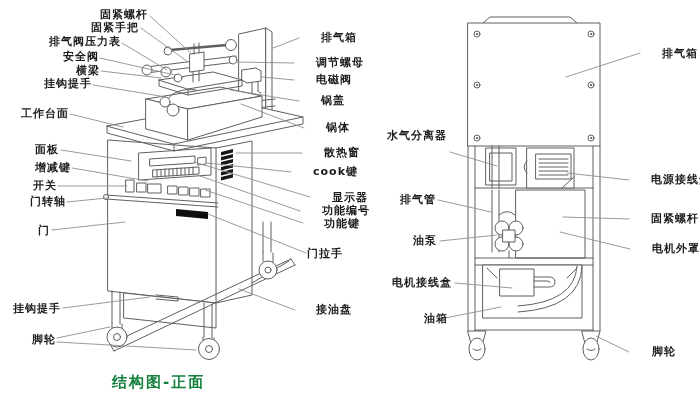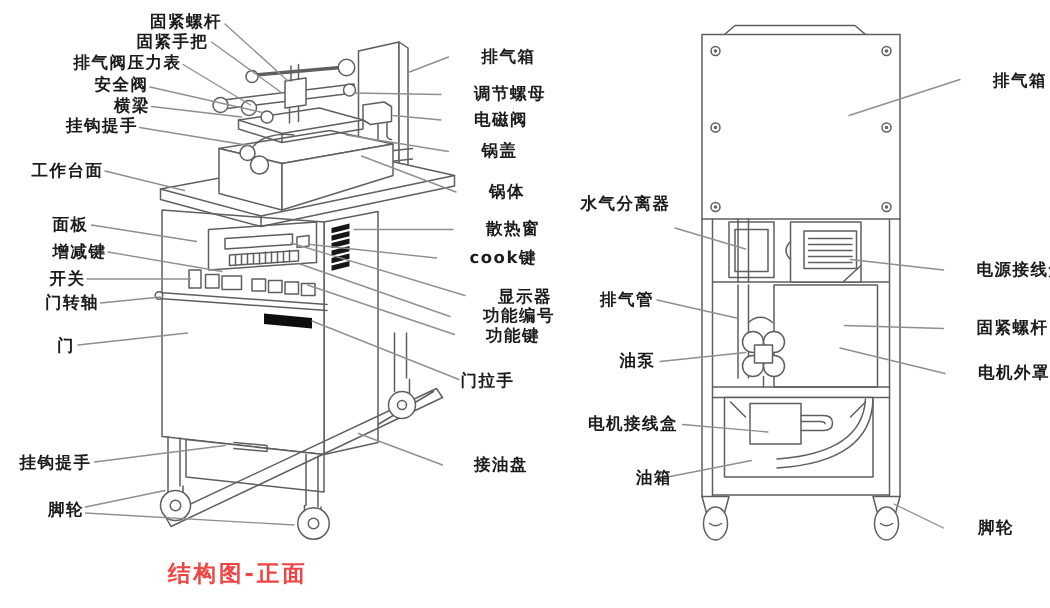--- a/index.html
+++ b/index.html
@@ -6,21 +6,21 @@
   .stage {
     position:relative; width:700px; height:405px; background:#ffffff;
     font-family:"DejaVu Sans", sans-serif; overflow:hidden;
   }
   .art { position:absolute; left:0; top:0; width:700px; height:405px; }
   .lbl {
     position:absolute; font-size:11px; font-weight:600; color:#1c1c1c;
     letter-spacing:1px; white-space:nowrap; line-height:1;margin-left:19px;
   }
   .caption {
-    position:absolute; font-size:15px; font-weight:700; color:#ef4444;
+    position:absolute; font-size:15px; font-weight:700; color:#15803d;
     letter-spacing:2px; white-space:nowrap; line-height:1;
   }
 </style>
 </head>
 <body>
 
 <div class="stage">
 
   <svg class="art" viewBox="0 0 700 405" stroke-linecap="round" stroke-linejoin="round">
 

